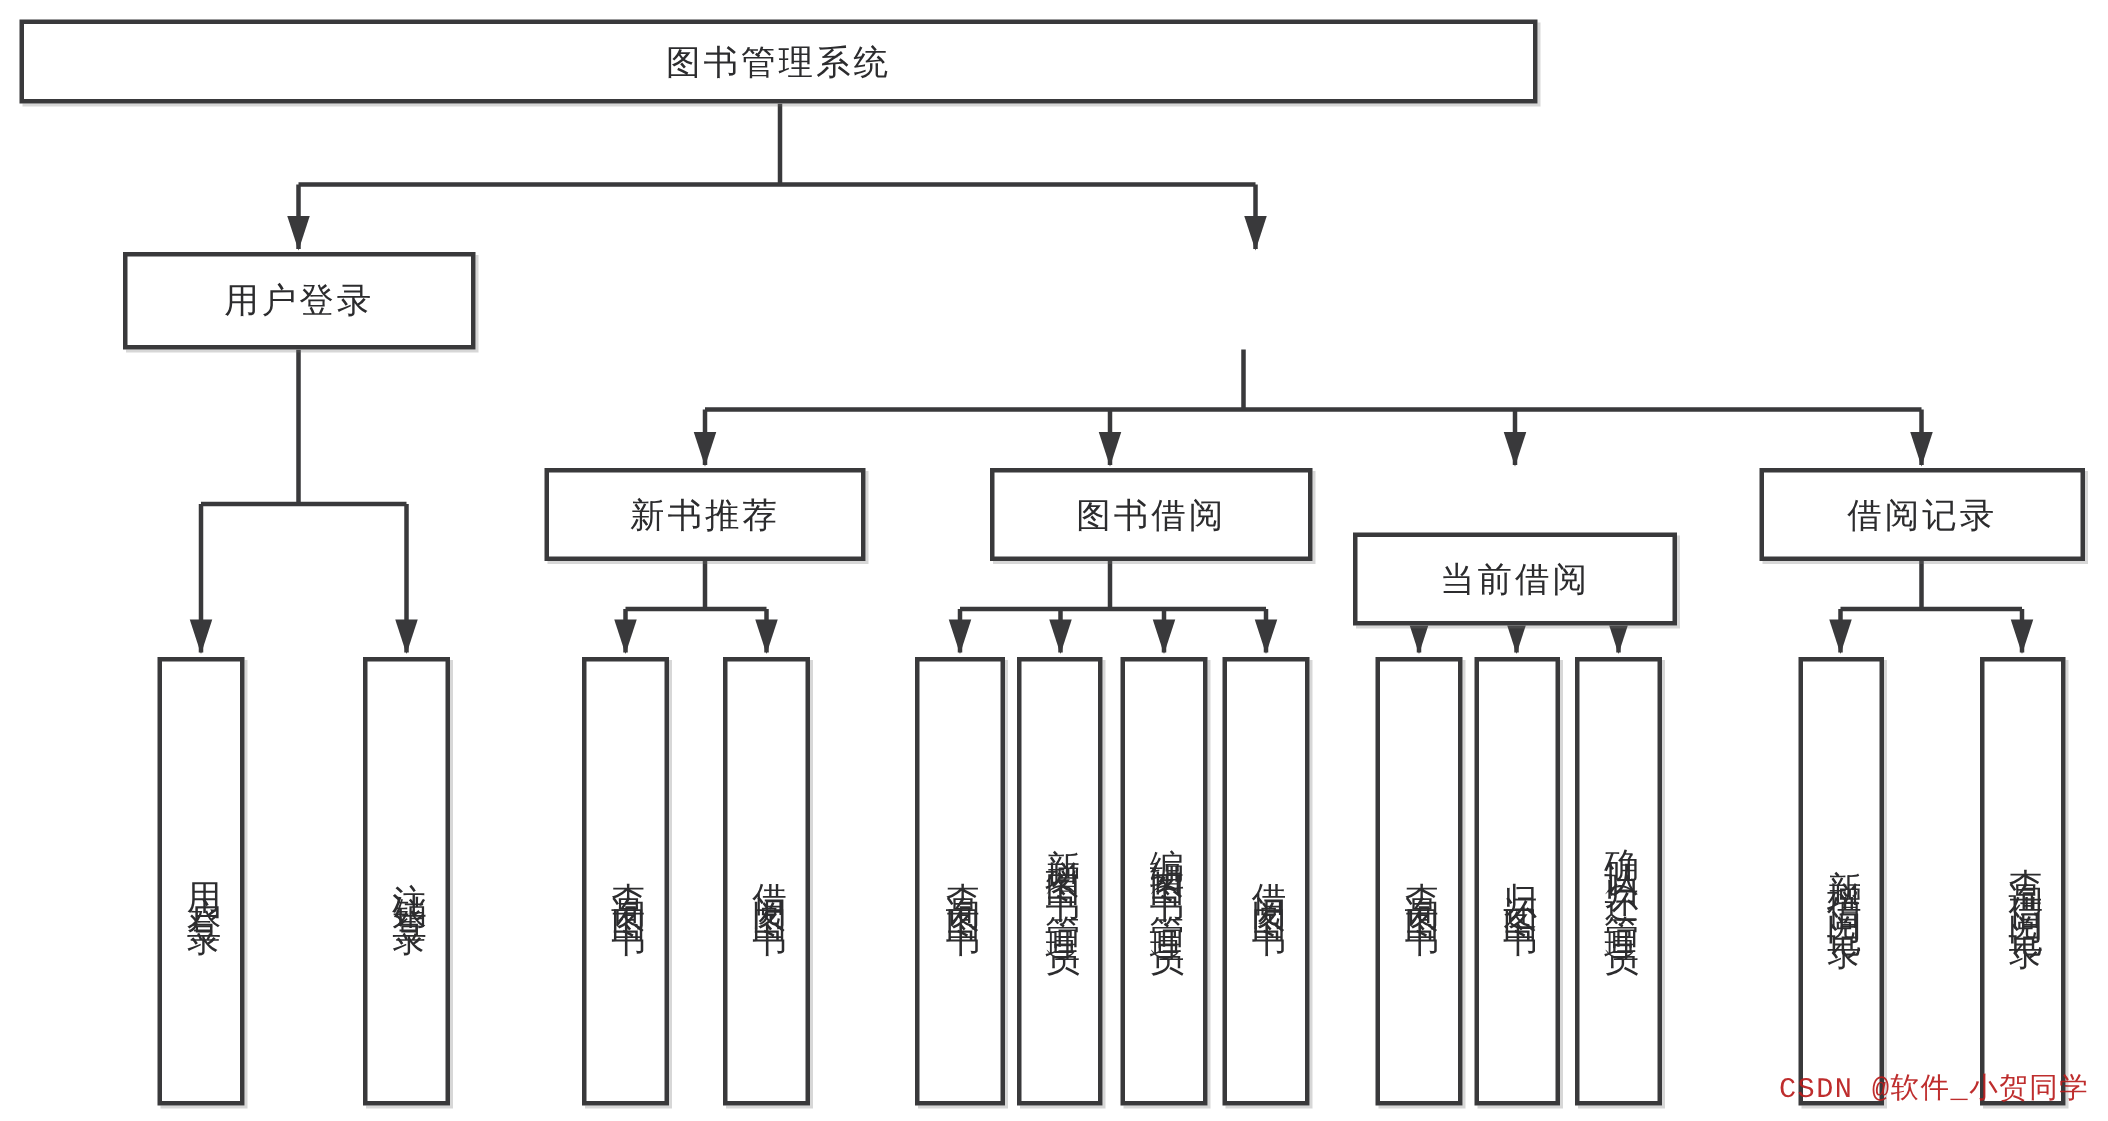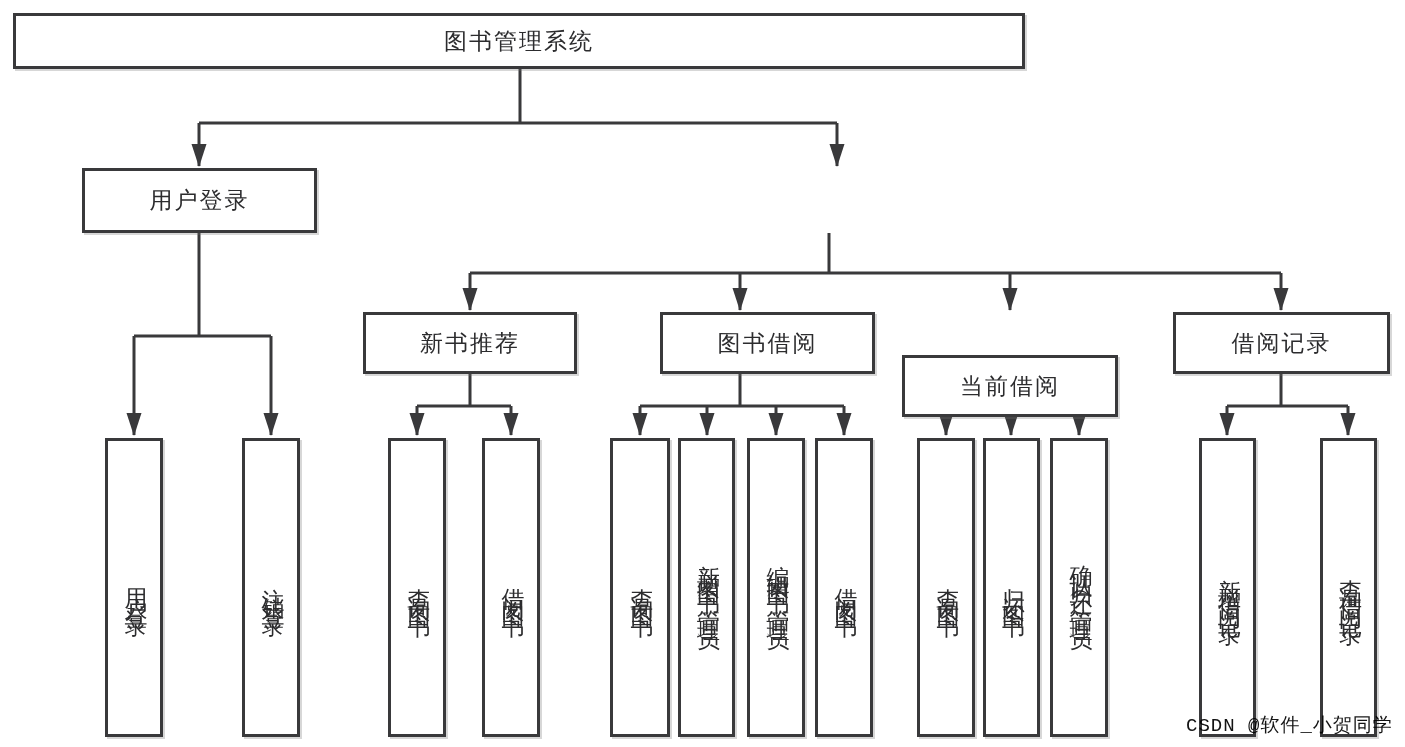--- a/index.html
+++ b/index.html
@@ -57,21 +57,21 @@
     letter-spacing: 9px;
     line-height: 1;
     white-space: nowrap;
   }
   #watermark {
     position: absolute;
     left: 1186px;
     top: 712px;
     font-size: 19px;
     letter-spacing: 1px;
-    color: #000000;
+    color: #b91c1c;
     opacity: 0.92;
     white-space: nowrap;
     z-index: 5;
   }
 </style>
 </head>
 <body>
 
 <div id="canvas">
 

